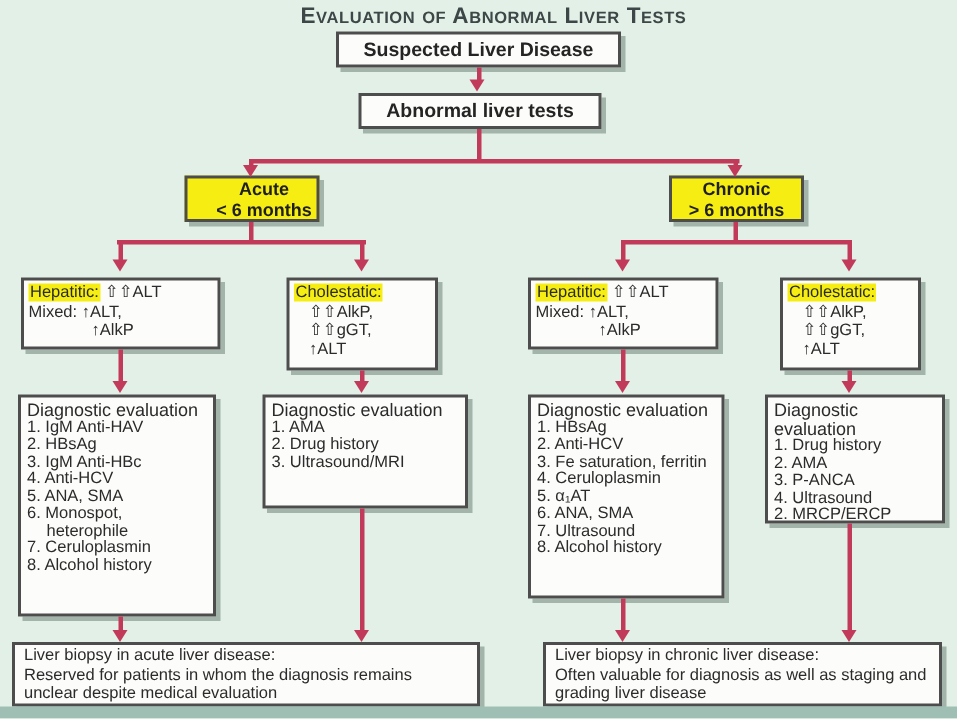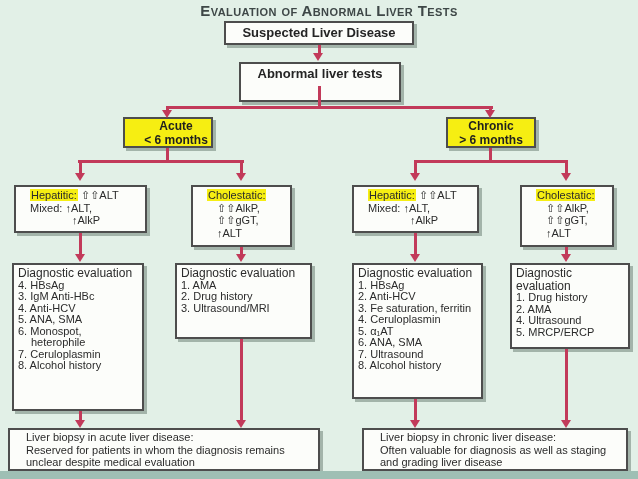--- a/index.html
+++ b/index.html
@@ -17,44 +17,44 @@
     position:absolute;background:#fcfdfa;border:2px solid #4d4d4d;
     box-sizing:border-box;box-shadow:3px 3px 0 rgba(70,90,80,.40);
   }
   .node{font-size:13px;font-weight:bold;text-align:center;color:#242424;}
   .ynode{
     position:absolute;background:#f6ee12;border:2px solid #4d4d4d;
     box-sizing:border-box;box-shadow:3px 3px 0 rgba(70,90,80,.40);
     font-size:12px;font-weight:bold;text-align:center;line-height:13.5px;
     color:#1f1f1f;padding-top:1px;
   }
-  .cat{font-size:11px;line-height:12.5px;padding:2px 14px;color:#2b2b2b;}
+  .cat{font-size:11px;line-height:12.5px;padding:2px 3px;color:#2b2b2b;}
   .cat .ind1{padding-left:10px;}
   .cat .ind2{padding-left:42px;}
   .hl-y{background:#f6ee12;padding:0 1px;}
   .diag{font-size:11px;line-height:11.5px;padding:2px 4px;color:#2b2b2b;}
   .diag .dhead{font-size:12px;font-weight:normal;line-height:12.5px;}
   .diag .li{padding-left:13px;text-indent:-13px;}
-  .foot{font-size:11px;line-height:12.5px;padding:1px 16px;color:#2b2b2b;}
+  .foot{font-size:11px;line-height:12.5px;padding:1px 6px;color:#2b2b2b;}
   .vl{position:absolute;display:block;width:3px;background:#c23a5a;}
   .hl{position:absolute;display:block;height:3px;background:#c23a5a;}
   .ah{position:absolute;display:block;width:0;height:0;
       border-left:5.5px solid transparent;border-right:5.5px solid transparent;
       border-top:8px solid #c23a5a;}
   .bar{position:absolute;left:0;top:471px;width:638px;height:8px;background:#9fbfb4;}
 </style>
 </head>
 <body>
 
 <div id="canvas">
 
   <div class="title">Evaluation of Abnormal Liver Tests</div>
 
   <div class="box node" style="left:224px;top:21px;width:190px;height:24px;line-height:20px;">Suspected Liver Disease</div>
-  <div class="box node" style="left:239px;top:62px;width:162px;height:40px;line-height:20px;">Abnormal liver tests</div>
+  <div class="box node" style="left:239px;top:62px;width:162px;height:24px;line-height:20px;">Abnormal liver tests</div>
 
   <div class="ynode" style="left:123px;top:117px;width:90px;height:31px;padding-left:16px;">
     <div>Acute</div>
     <div>&lt; 6 months</div>
   </div>
   <div class="ynode" style="left:446px;top:117px;width:90px;height:31px;">
     <div>Chronic</div>
     <div>&gt; 6 months</div>
   </div>
 
@@ -79,21 +79,22 @@
 
   <div class="box cat" style="left:520px;top:185px;width:94px;height:62px;">
     <div><span class="hl-y">Cholestatic:</span></div>
     <div class="ind1">⇧⇧AlkP,</div>
     <div class="ind1">⇧⇧gGT,</div>
     <div class="ind1">↑ALT</div>
   </div>
 
   <div class="box diag" style="left:12px;top:263px;width:132px;height:148px;">
     <div class="dhead">Diagnostic evaluation</div>
-    <div class="li">4. HBsAg</div>
+    <div class="li">1. IgM Anti-HAV</div>
+    <div class="li">2. HBsAg</div>
     <div class="li">3. IgM Anti-HBc</div>
     <div class="li">4. Anti-HCV</div>
     <div class="li">5. ANA, SMA</div>
     <div class="li">6. Monospot, heterophile</div>
     <div class="li">7. Ceruloplasmin</div>
     <div class="li">8. Alcohol history</div>
   </div>
 
   <div class="box diag" style="left:175px;top:263px;width:137px;height:76px;">
     <div class="dhead">Diagnostic evaluation</div>
@@ -111,22 +112,23 @@
     <div class="li">5. α₁AT</div>
     <div class="li">6. ANA, SMA</div>
     <div class="li">7. Ultrasound</div>
     <div class="li">8. Alcohol history</div>
   </div>
 
   <div class="box diag" style="left:510px;top:263px;width:120px;height:86px;">
     <div class="dhead">Diagnostic evaluation</div>
     <div class="li">1. Drug history</div>
     <div class="li">2. AMA</div>
+    <div class="li">3. P-ANCA</div>
     <div class="li">4. Ultrasound</div>
-    <div class="li">5. MRCP/ERCP</div>
+    <div class="li">2. MRCP/ERCP</div>
   </div>
 
   <div class="box foot" style="left:8px;top:428px;width:312px;height:43px;">
     <div>Liver biopsy in acute liver disease:</div>
     <div>Reserved for patients in whom the diagnosis remains unclear despite medical evaluation</div>
   </div>
   <div class="box foot" style="left:362px;top:428px;width:266px;height:43px;">
     <div>Liver biopsy in chronic liver disease:</div>
     <div>Often valuable for diagnosis as well as staging and grading liver disease</div>
   </div>

